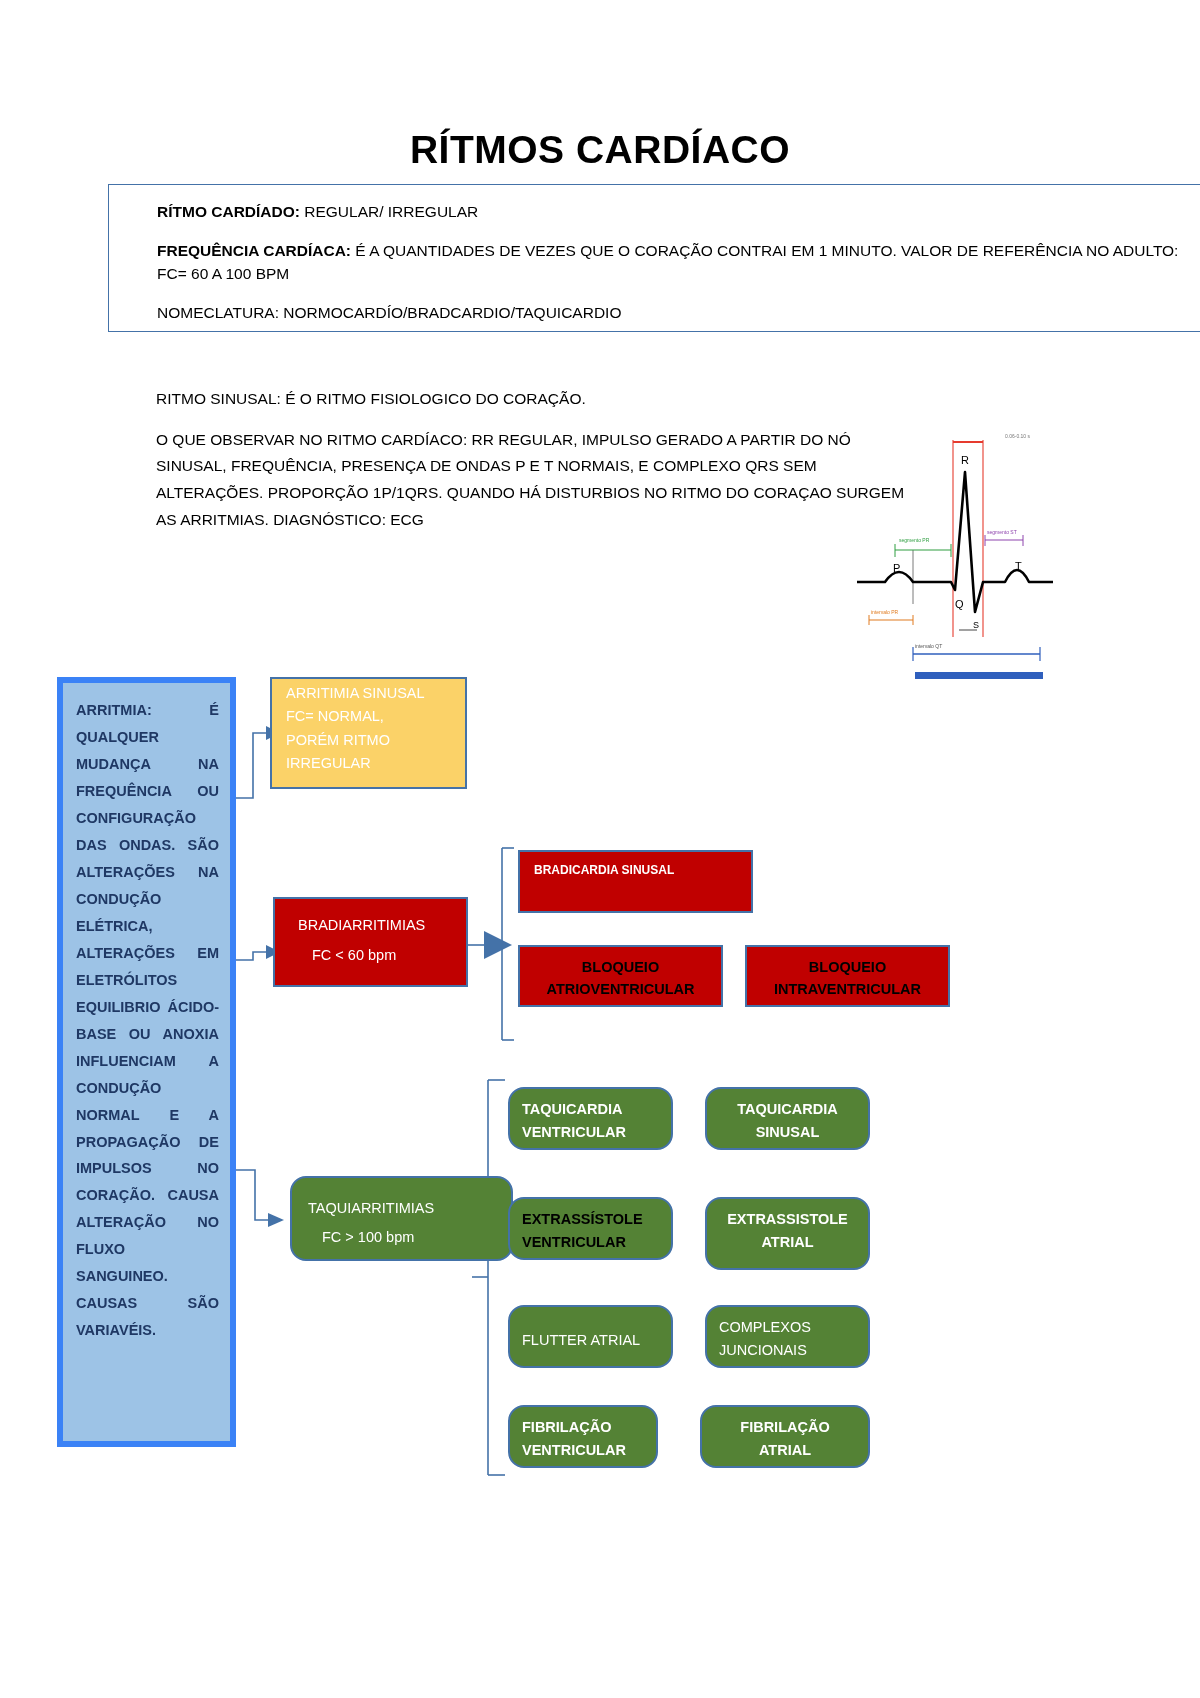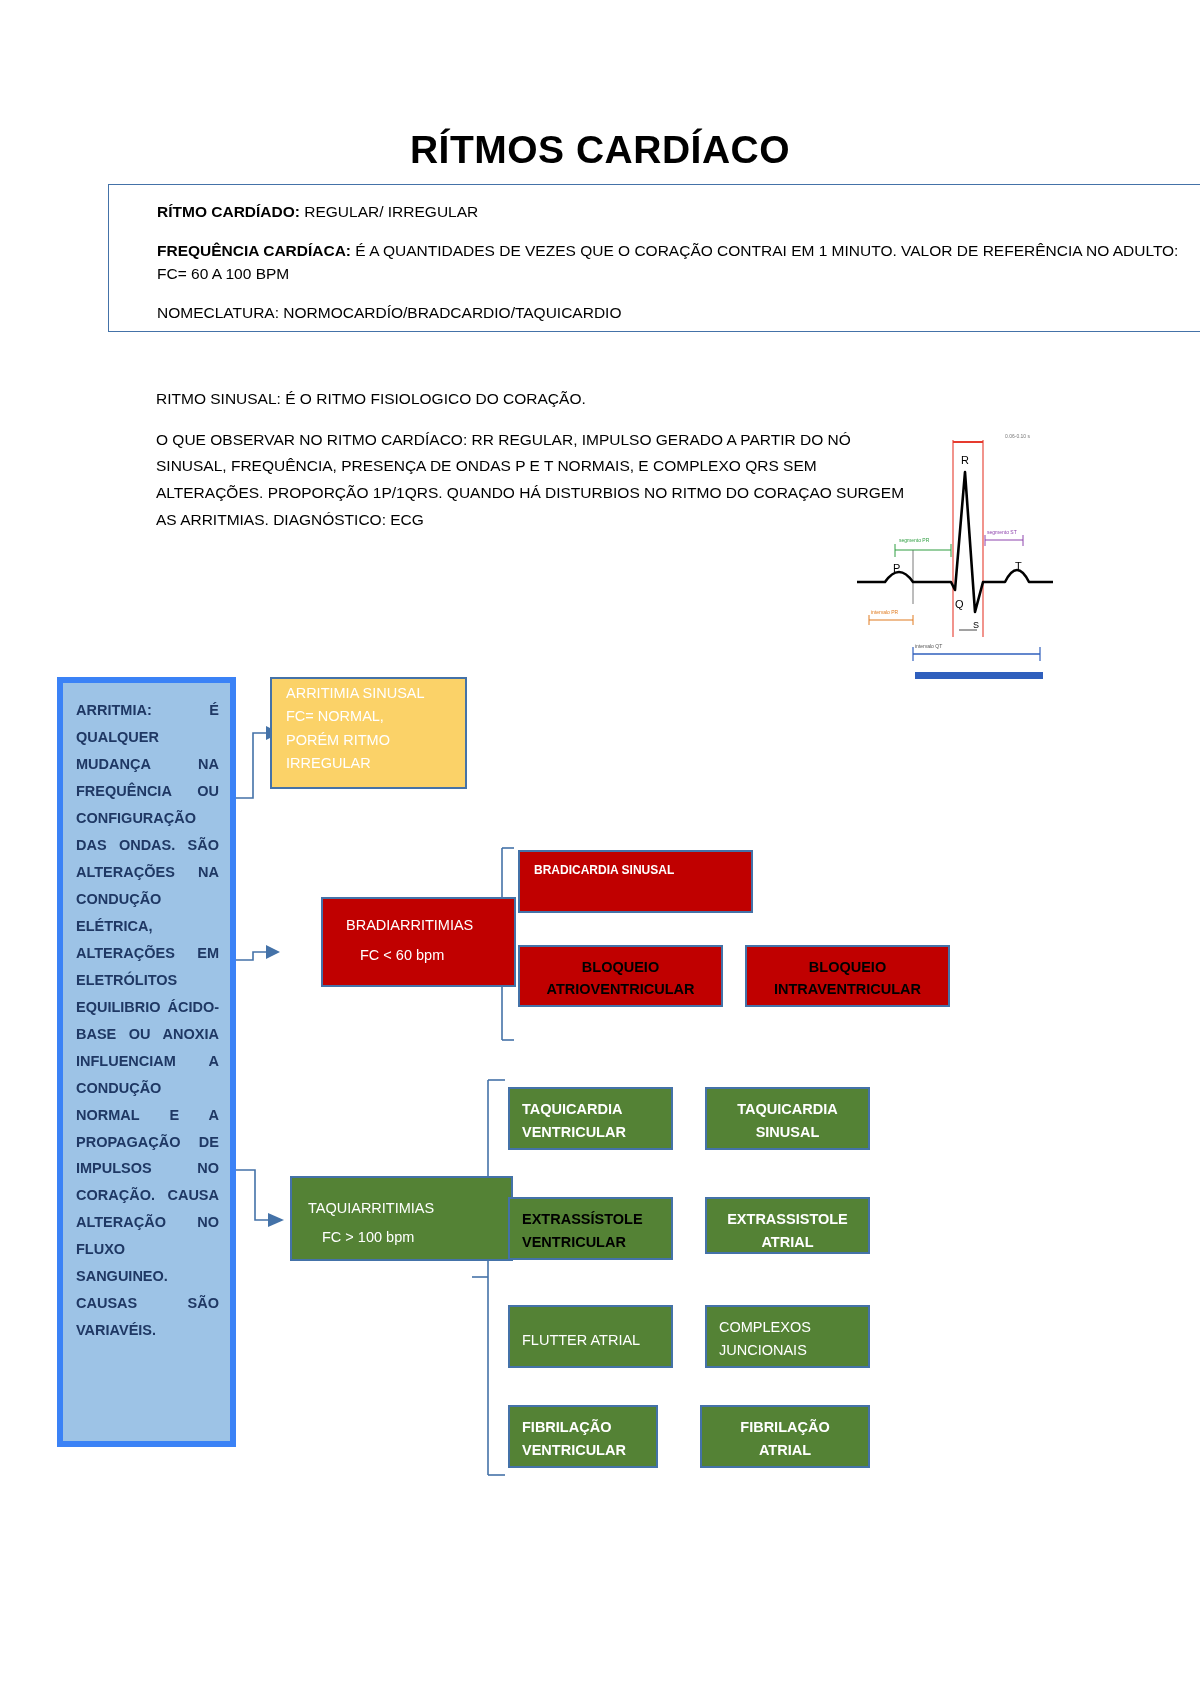--- a/index.html
+++ b/index.html
@@ -65,52 +65,52 @@
     background:#fbd268;
     padding:3px 0 0 14px;
     font-size:14.5px;line-height:1.62;color:#ffffff;
   }
 
   
   .red{background:#c00000;}
   #bradi{
     left:273px;top:237px;width:195px;height:90px;
     padding:12px 0 0 23px;
-    font-size:14.5px;color:#ffffff;line-height:2.05;margin-left:48px;
+    font-size:14.5px;color:#ffffff;line-height:2.05;
   }
   #bradi .l2{padding-left:14px;}
   #bradsin{
     left:518px;top:190px;width:235px;height:63px;
     padding:11px 12px 0 14px;
     font-size:12px;font-weight:bold;color:#ffffff;
   }
   #bloqav{
     left:518px;top:285px;width:205px;height:62px;
     font-size:14.5px;font-weight:bold;color:#000;
     text-align:center;padding-top:9px;line-height:1.52;
   }
   #bloqiv{
     left:745px;top:285px;width:205px;height:62px;
     font-size:14.5px;font-weight:bold;color:#000;
     text-align:center;padding-top:9px;line-height:1.52;
   }
 
   
-  .green{background:#548235;}
+  .green{background:#548235;border-radius:16px;}
   #taqui{
     left:290px;top:516px;width:223px;height:85px;
     padding:16px 0 0 16px;
     font-size:14.5px;color:#ffffff;line-height:2.0;
   }
   #taqui .l2{padding-left:14px;}
   .gbox{font-size:14.5px;color:#ffffff;}
   #tvent{left:508px;top:427px;width:165px;height:63px;padding:9px 0 0 12px;font-weight:bold;line-height:1.6;}
   #tsin{left:705px;top:427px;width:165px;height:63px;text-align:center;padding-top:9px;font-weight:bold;line-height:1.6;}
   #event{left:508px;top:537px;width:165px;height:63px;padding:9px 0 0 12px;font-weight:bold;line-height:1.6;color:#000;}
-  #eatr{left:705px;top:537px;width:165px;height:57px;text-align:center;padding-top:9px;font-weight:bold;line-height:1.6;}
+  #eatr{left:705px;top:537px;width:165px;height:73px;text-align:center;padding-top:9px;font-weight:bold;line-height:1.6;}
   #flut{left:508px;top:645px;width:165px;height:63px;padding:22px 0 0 12px;line-height:1.6;}
   #cjunc{left:705px;top:645px;width:165px;height:63px;padding:9px 0 0 12px;line-height:1.6;}
   #fvent{left:508px;top:745px;width:150px;height:63px;padding:9px 0 0 12px;font-weight:bold;line-height:1.6;}
   #fatr{left:700px;top:745px;width:170px;height:63px;text-align:center;padding-top:9px;font-weight:bold;line-height:1.6;}
 
   
   #wires{position:absolute;left:0;top:0;width:1200px;height:1038px;pointer-events:none;}
 </style>
 </head>
 <body>

